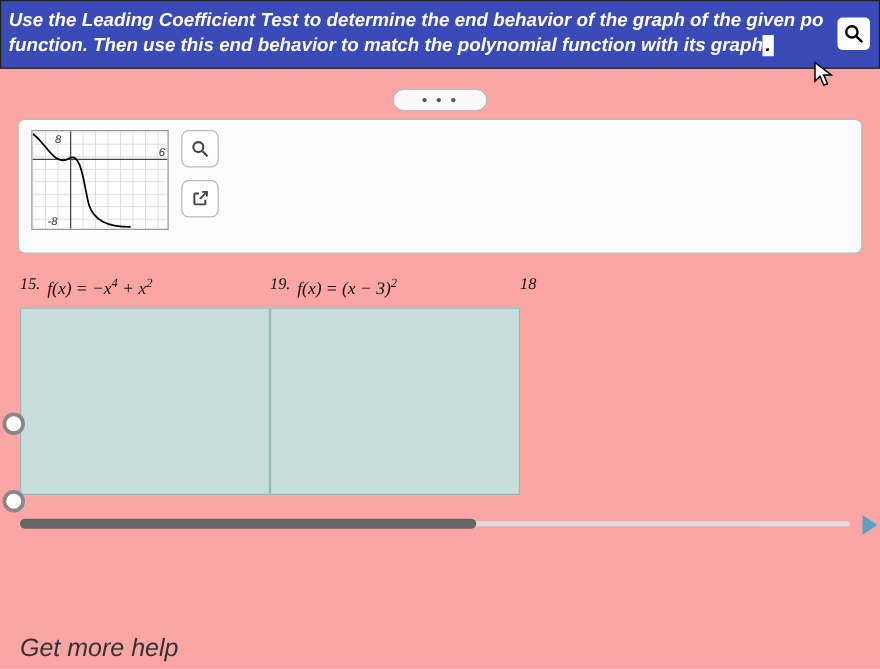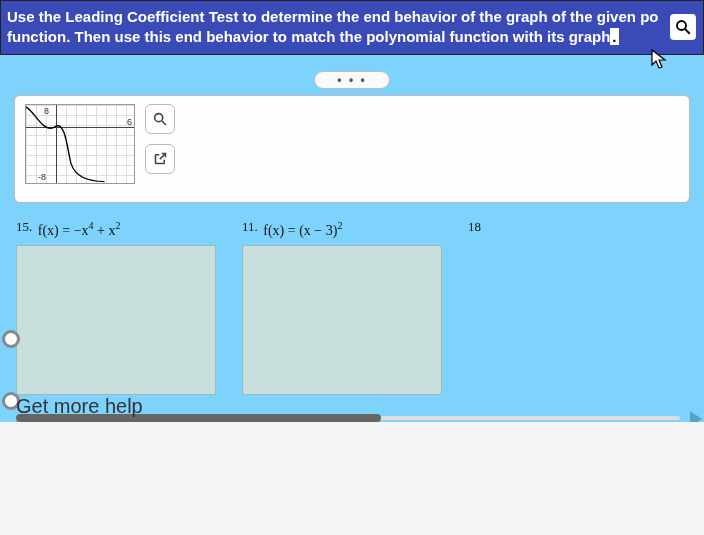--- a/index.html
+++ b/index.html
@@ -6,24 +6,25 @@
   body {
     font-family: Arial, Helvetica, sans-serif;
     background: #f5f5f5;
     width: 704px;
     height: 535px;
     overflow: hidden;
     position: relative;
   }
   .viewport {
     width: 704px;
-    height: 422px;
-    background: #7dd3fc;
-    position: relative;
-    overflow: hidden;
+    height: 535px;
+    background: #fca5a5;
+    position: relative;
+    overflow: hidden;
+    font-style: italic;
   }
   .header-band {
     background: #3a4bb8;
     color: #fff;
     padding: 6px 10px 6px 6px;
     font-size: 15px;
     line-height: 1.35;
     font-weight: bold;
     border: 1px solid #222;
     position: relative;
@@ -121,21 +122,20 @@
     font-size: 14.5px;
     line-height: 1.35;
     color: #222;
   }
   .row-scroll {
     position: relative;
     margin: 6px 0 0 16px;
   }
   .items {
     display: flex;
-    gap: 26px;
     overflow: hidden;
     margin-top: 16px;
   }
   .item {
     flex: 0 0 auto;
     width: 200px;
   }
   .item .eq {
     font-size: 14px;
     color: #111;
@@ -258,21 +258,21 @@
   </div>
 
 
   <div class="row-scroll">
     <div class="items" id="items">
         <div class="item">
           <div class="eq"><span class="num">15.</span> f(x) = −x<sup>4</sup> + x<sup>2</sup></div>
           <div class="dropzone"></div>
         </div>
         <div class="item">
-          <div class="eq"><span class="num">11.</span> f(x) = (x − 3)<sup>2</sup></div>
+          <div class="eq"><span class="num">19.</span> f(x) = (x − 3)<sup>2</sup></div>
           <div class="dropzone"></div>
         </div>
         <div class="item">
           <div class="eq"><span class="num">18</span> </div>
         </div>
       </div>
     <div class="hscroll">
       <div class="track"></div>
       <div class="thumbBar"></div>
     </div>

